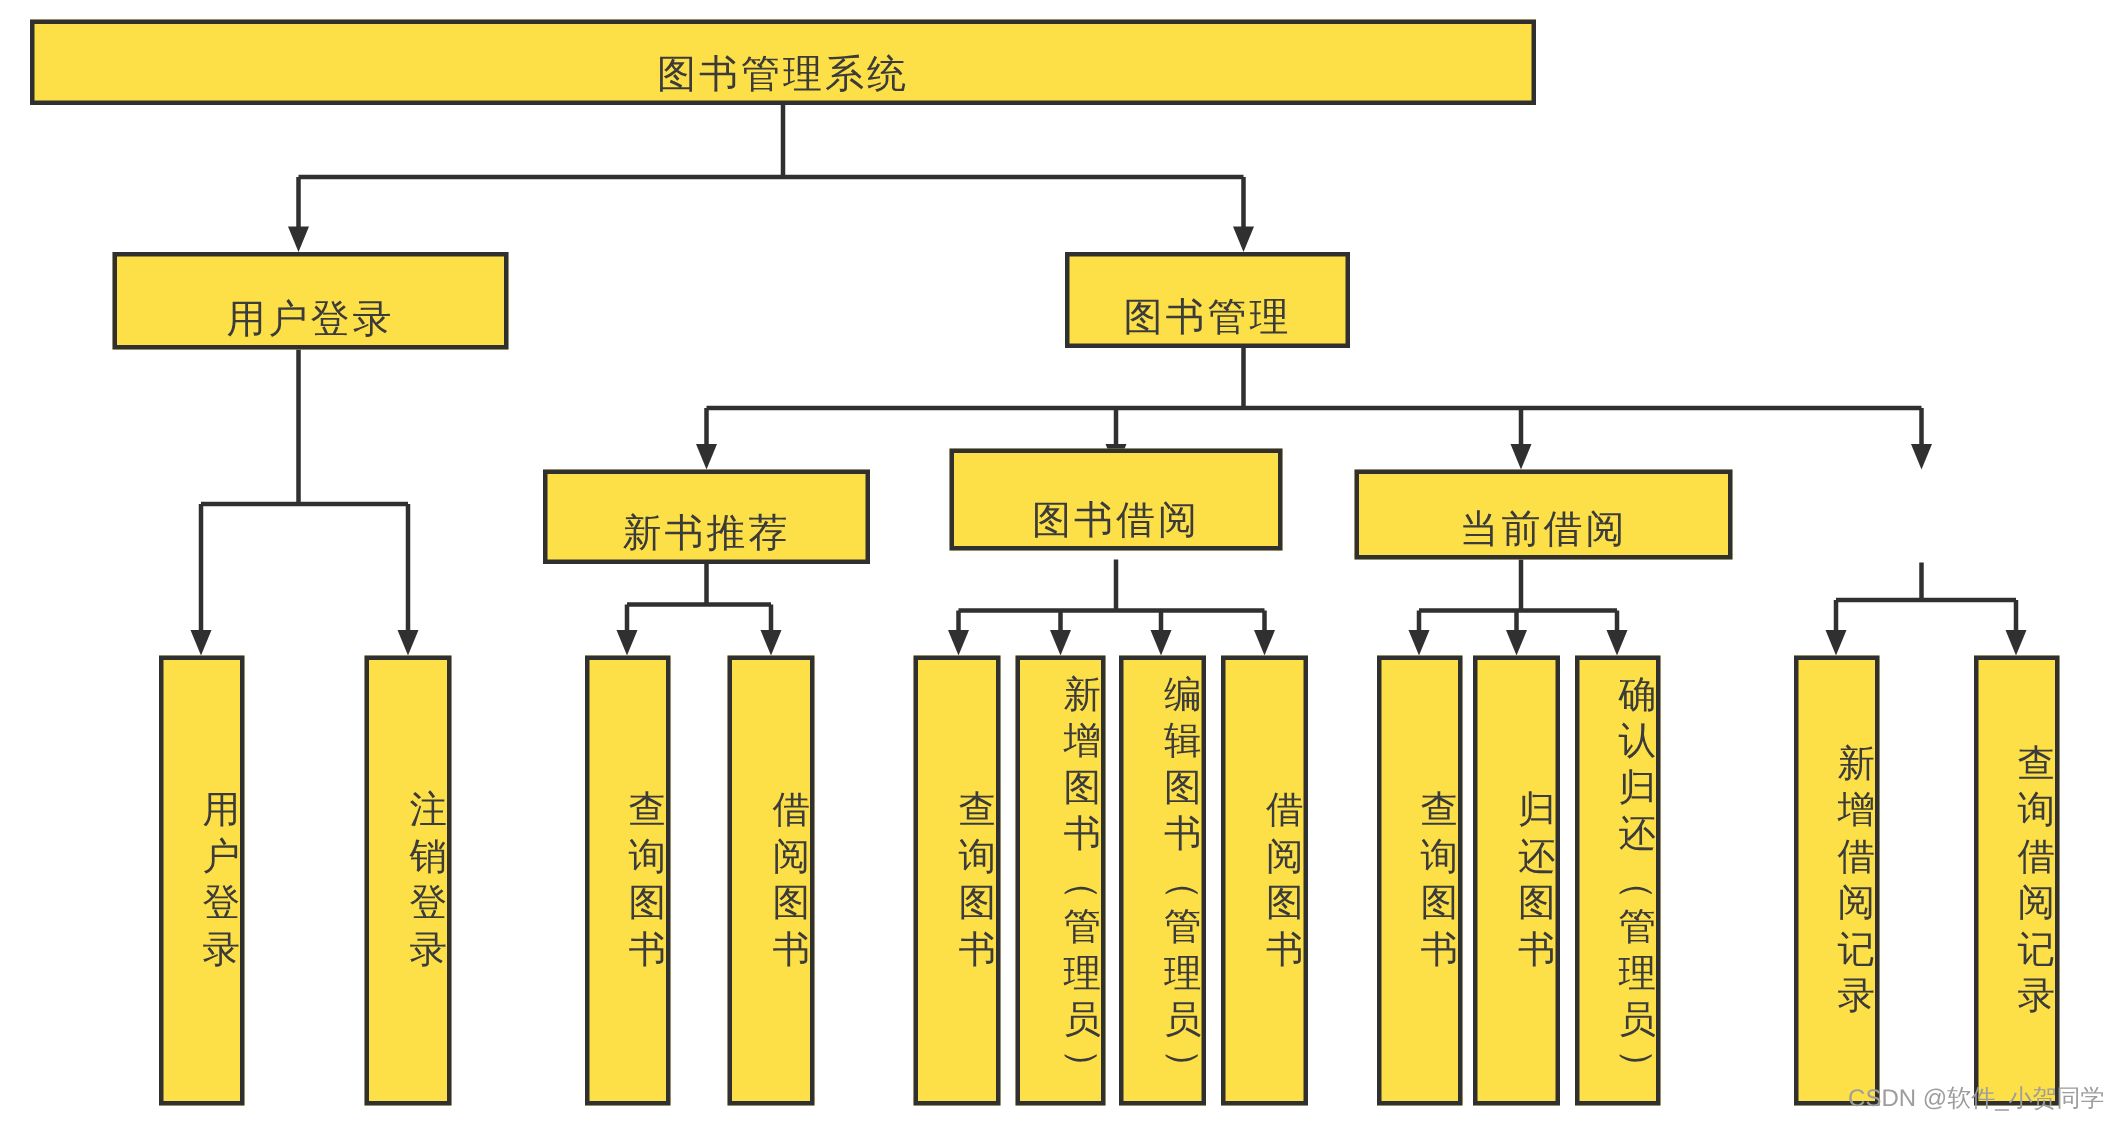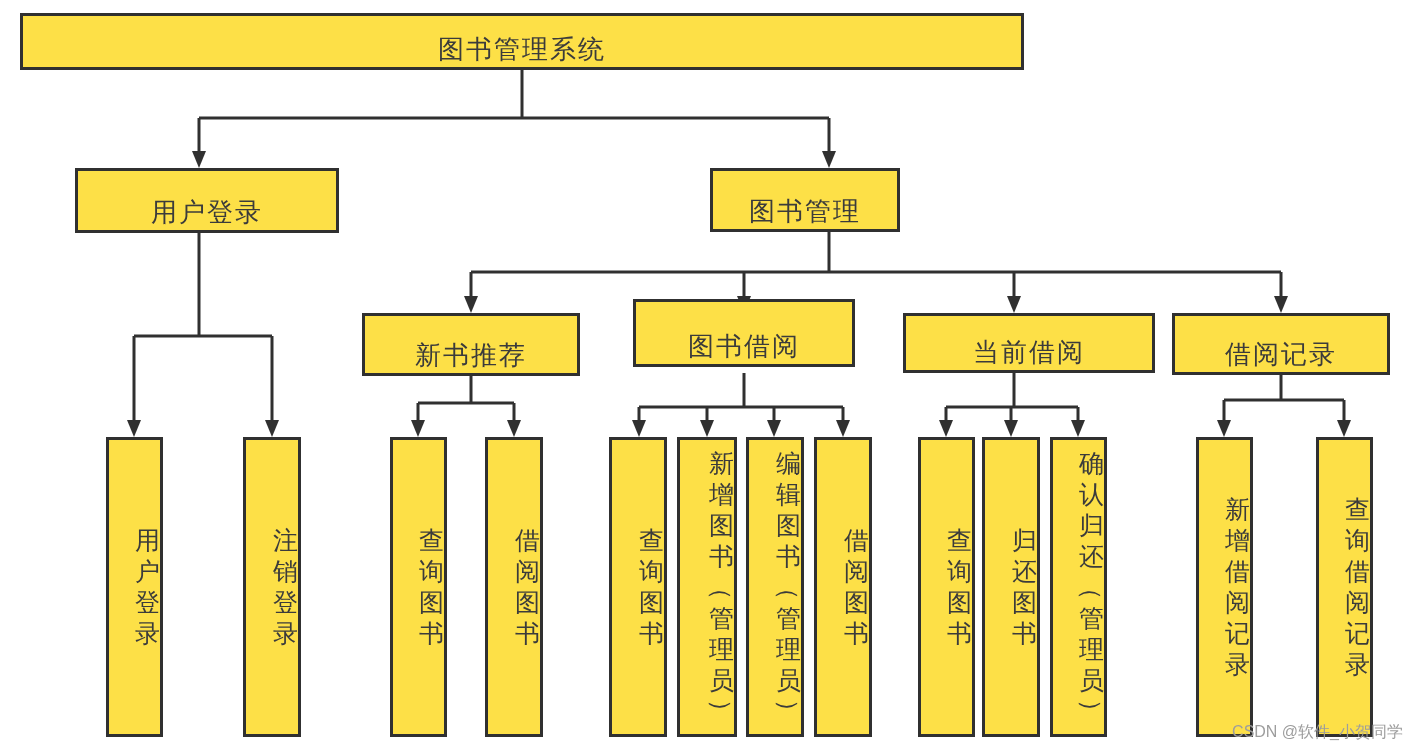--- a/index.html
+++ b/index.html
@@ -71,23 +71,20 @@
   </div>
 
   <div class="box hbox" style="left:362px;top:313px;width:218px;height:63px">
     <span>新书推荐</span>
   </div>
   <div class="box hbox" style="left:633px;top:299px;width:222px;height:68px">
     <span>图书借阅</span>
   </div>
   <div class="box hbox" style="left:903px;top:313px;width:252px;height:60px">
     <span>当前借阅</span>
-  </div>
-  <div class="box hbox" style="left:1172px;top:313px;width:218px;height:62px">
-    <span>借阅记录</span>
   </div>
 
   <div class="box vbox" style="left:106px;top:437px;width:57px;height:300px">
       <span>用</span>
       <span>户</span>
       <span>登</span>
       <span>录</span>
     </div>
   <div class="box vbox" style="left:243px;top:437px;width:58px;height:300px">
       <span>注</span>

